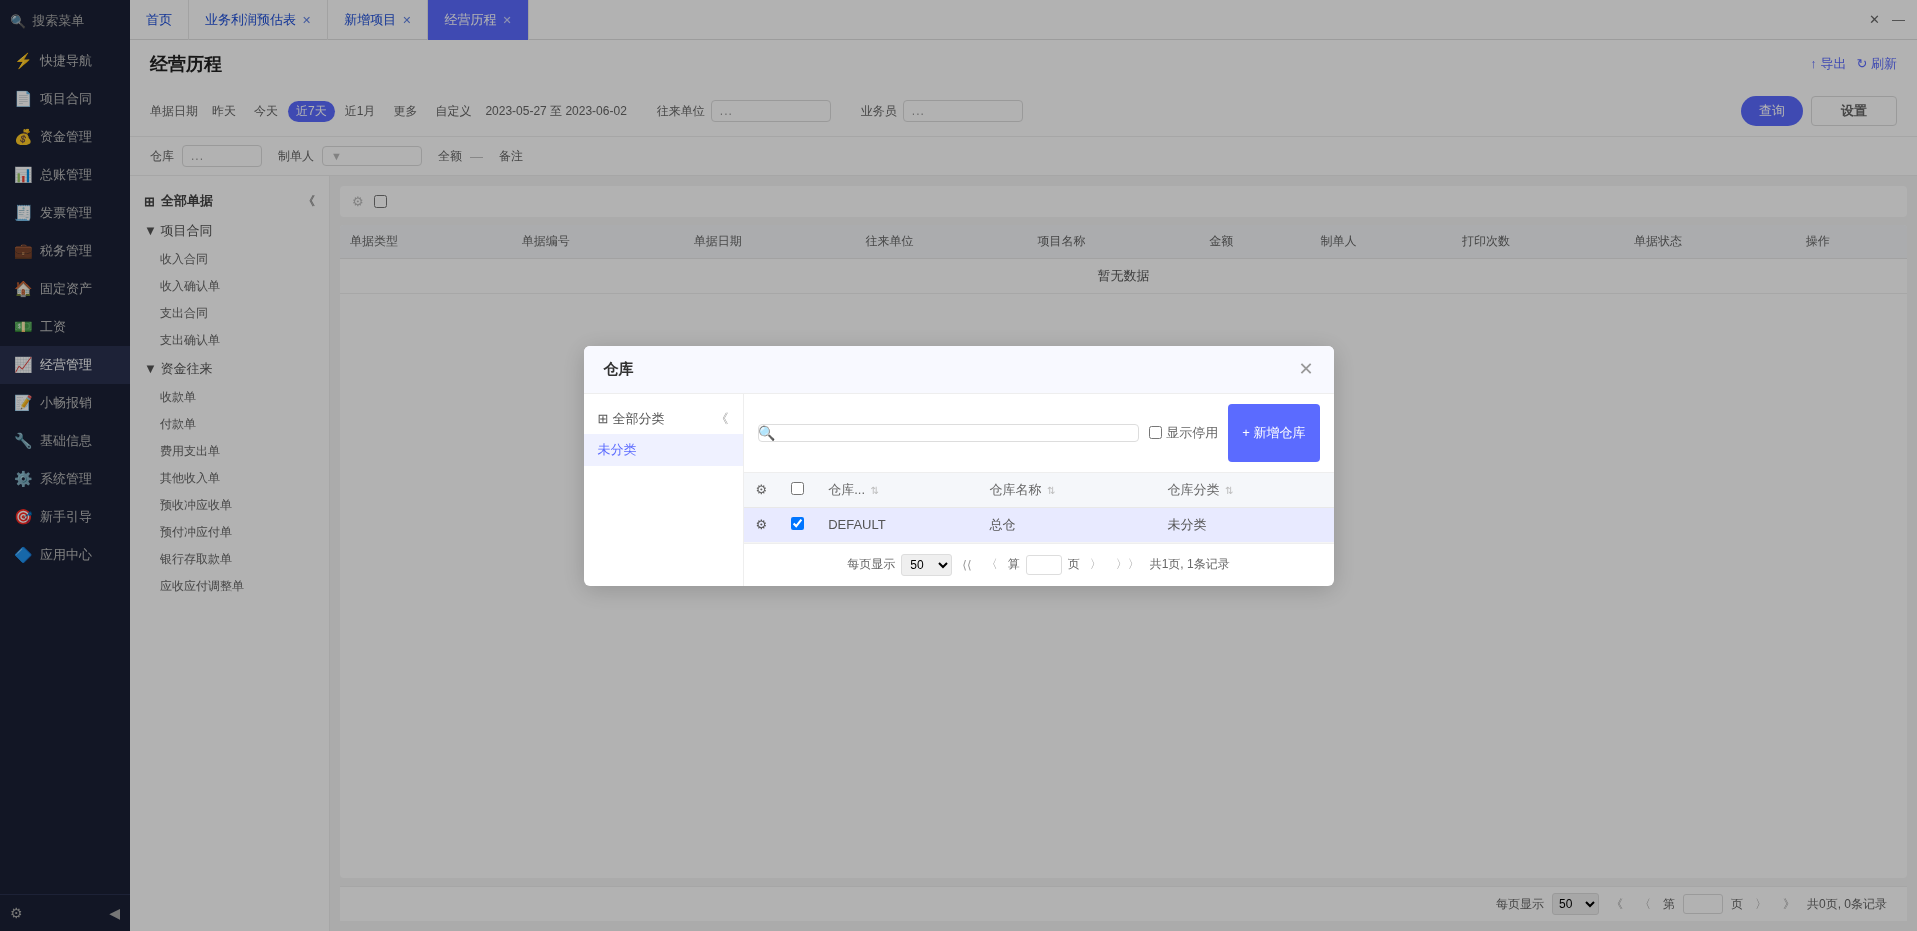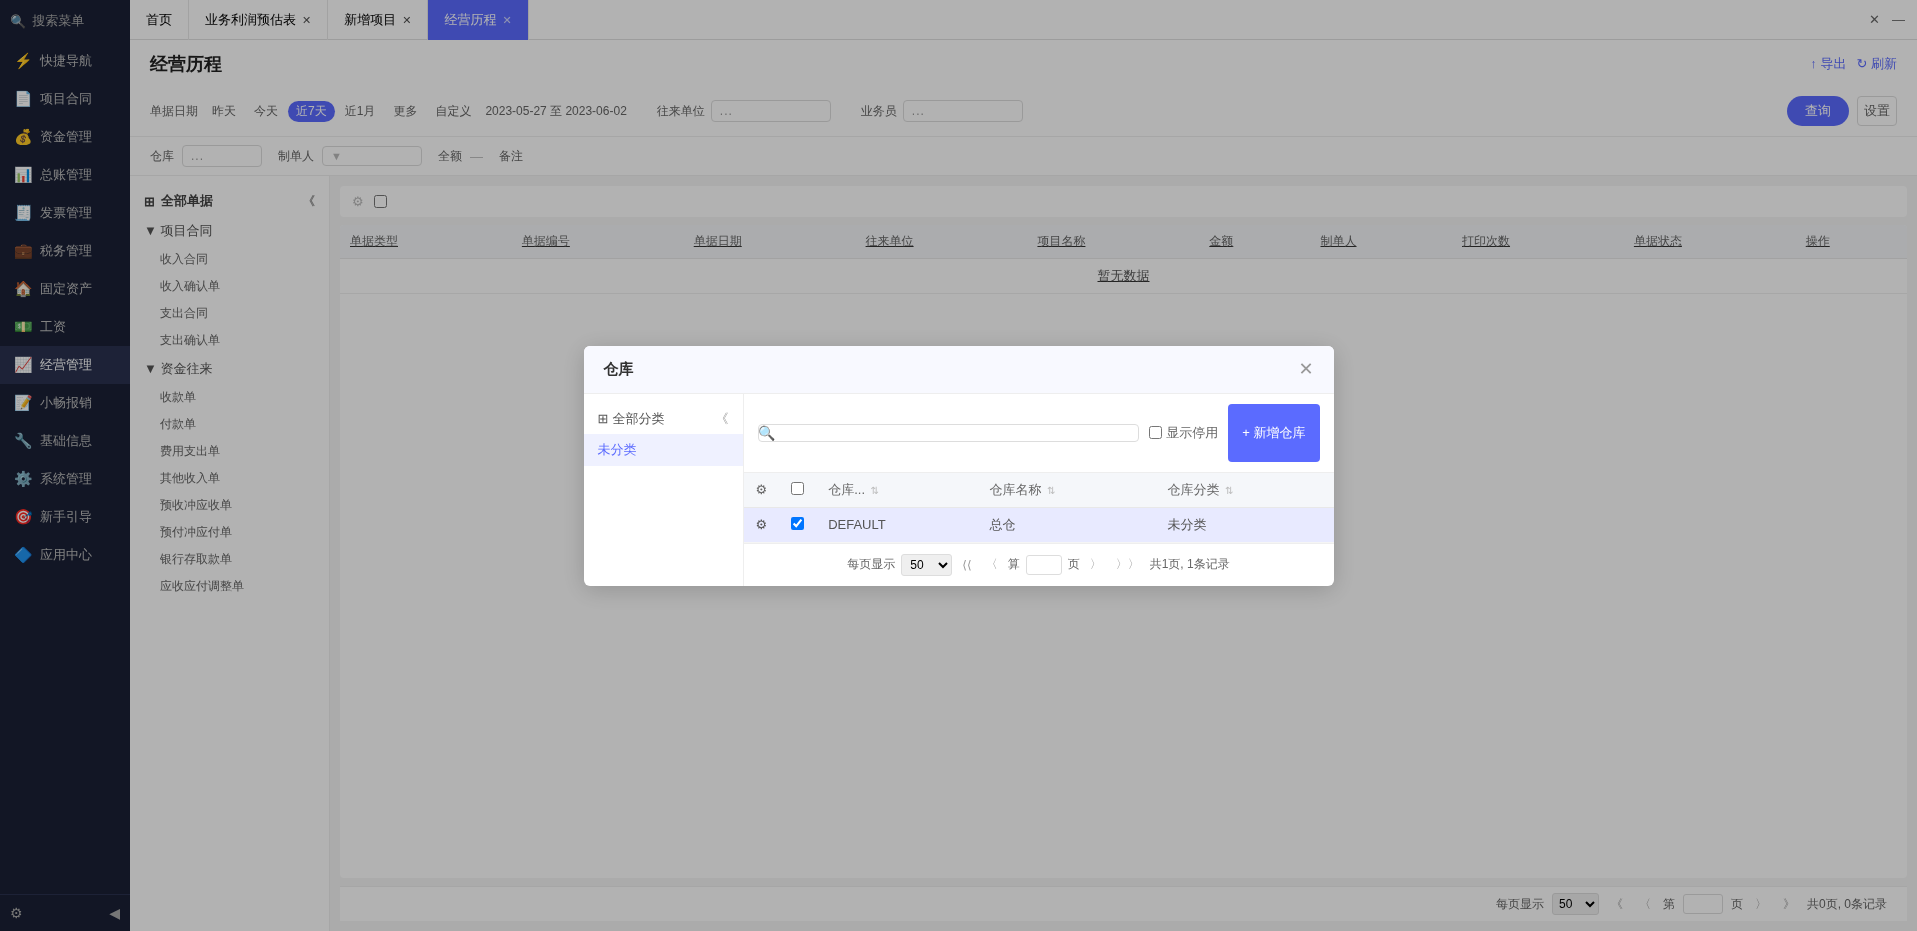--- a/index.html
+++ b/index.html
@@ -15,62 +15,62 @@
     .sidebar-item.active { background: #2a3250; color: #fff; }
     .sidebar-item .icon { font-size: 15px; width: 18px; text-align: center; }
     .sidebar-bottom { margin-top: auto; padding: 10px; display: flex; align-items: center; justify-content: space-between; border-top: 1px solid #2a3250; }
     .sidebar-bottom-icon { color: #aaa; cursor: pointer; font-size: 14px; }
 
     
     .main-content { flex: 1; display: flex; flex-direction: column; overflow: hidden; }
 
     
     .top-tabs { display: flex; align-items: center; background: #fff; border-bottom: 1px solid #e0e0e0; padding: 0 0 0 0; height: 40px; position: relative; }
-    .tab-item { padding: 0 16px; height: 40px; display: flex; align-items: center; gap: 6px; cursor: pointer; font-size: 13px; color: #000000; border-right: 1px solid #e8e8e8; white-space: nowrap; }
+    .tab-item { padding: 0 16px; height: 40px; display: flex; align-items: center; gap: 6px; cursor: pointer; font-size: 13px; color: #1d4ed8; border-right: 1px solid #e8e8e8; white-space: nowrap; }
     .tab-item.active { background: #5b6bff; color: #fff; }
     .tab-item .close-x { font-size: 11px; color: inherit; opacity: 0.7; }
     .tab-item.active .close-x { color: #fff; }
     .top-right-actions { margin-left: auto; display: flex; align-items: center; padding: 0 12px; gap: 12px; color: #666; font-size: 13px; }
     .top-right-actions span { cursor: pointer; }
 
     
     .page-header { padding: 12px 20px 0 20px; background: #fff; }
     .page-title { font-size: 18px; font-weight: bold; color: #222; margin-bottom: 0; }
 
     
     .filter-bar { background: #fff; padding: 10px 20px; display: flex; flex-wrap: wrap; gap: 10px; align-items: center; border-bottom: 1px solid #eee; }
     .filter-group { display: flex; align-items: center; gap: 6px; }
     .filter-label { color: #666; font-size: 12px; white-space: nowrap; }
     .date-btn { padding: 2px 8px; border-radius: 3px; cursor: pointer; font-size: 12px; color: #666; border: none; background: transparent; }
     .date-btn.active { background: #5b6bff; color: #fff; border-radius: 12px; }
     .date-range { color: #666; font-size: 12px; }
     .filter-select { display: flex; align-items: center; gap: 4px; border: 1px solid #ddd; border-radius: 4px; padding: 3px 8px; font-size: 12px; color: #666; cursor: pointer; min-width: 120px; }
     .dots-btn { color: #999; cursor: pointer; letter-spacing: 1px; }
     .query-btn { background: #5b6bff; color: #fff; border: none; border-radius: 15px; padding: 5px 18px; cursor: pointer; font-size: 13px; }
-    .settings-btn { border: 1px solid #ddd; background: #fff; border-radius: 4px; padding: 5px 6px; cursor: pointer; font-size: 13px; color: #666; }
+    .settings-btn { border: 1px solid #ddd; background: #fff; border-radius: 4px; padding: 5px 29px; cursor: pointer; font-size: 13px; color: #666; font-weight: bold; }
 
     
     .filter-row2 { background: #fff; padding: 8px 20px; display: flex; gap: 16px; align-items: center; border-bottom: 1px solid #eee; }
     .filter-row2 .filter-group { gap: 8px; }
 
     
     .content-area { display: flex; flex: 1; overflow: hidden; background: #f5f5f5; }
 
     
     .left-panel { width: 200px; background: #fff; border-right: 1px solid #eee; flex-shrink: 0; overflow-y: auto; padding: 10px 0; }
     .left-panel-header { display: flex; align-items: center; justify-content: space-between; padding: 6px 14px; font-size: 13px; font-weight: bold; color: #444; }
     .left-panel-toggle { color: #999; cursor: pointer; font-size: 12px; }
     .tree-group { padding: 6px 14px; font-size: 13px; color: #555; cursor: pointer; font-weight: 500; }
     .tree-group-item { padding: 5px 14px 5px 30px; font-size: 12px; color: #666; cursor: pointer; }
 
     
     .right-panel { flex: 1; display: flex; flex-direction: column; overflow: hidden; padding: 10px; gap: 8px; }
     .table-toolbar { background: #fff; padding: 8px 12px; border-radius: 4px; display: flex; align-items: center; gap: 10px; }
     .table-container { background: #fff; border-radius: 4px; overflow: auto; flex: 1; }
-    .data-table { width: 100%; border-collapse: collapse; font-size: 12px; text-decoration: underline; }
+    .data-table { width: 100%; border-collapse: collapse; font-size: 12px; }
     .data-table th { background: #f5f7fa; padding: 8px 10px; text-align: left; border-bottom: 1px solid #e8e8e8; white-space: nowrap; color: #666; font-weight: normal; }
     .data-table td { padding: 8px 10px; border-bottom: 1px solid #f0f0f0; white-space: nowrap; color: #555; }
     .no-data { text-align: center; padding: 40px; color: #bbb; font-size: 13px; }
 
     
     .bottom-bar { background: #fff; padding: 6px 20px; display: flex; align-items: center; justify-content: flex-end; gap: 8px; border-top: 1px solid #eee; font-size: 12px; color: #666; }
     .page-input { width: 40px; border: 1px solid #ddd; border-radius: 3px; padding: 2px 4px; text-align: center; font-size: 12px; }
     .page-nav { cursor: pointer; color: #999; padding: 0 4px; }
 
     

